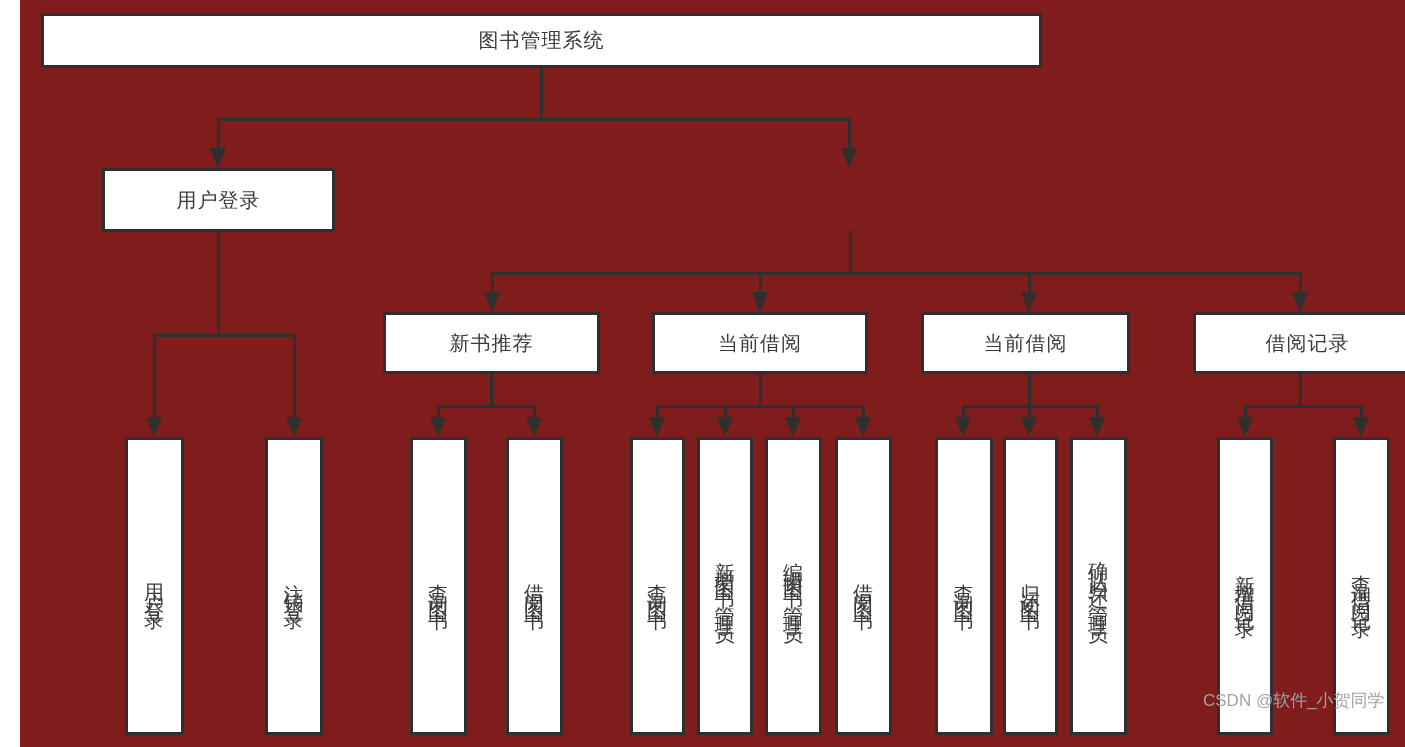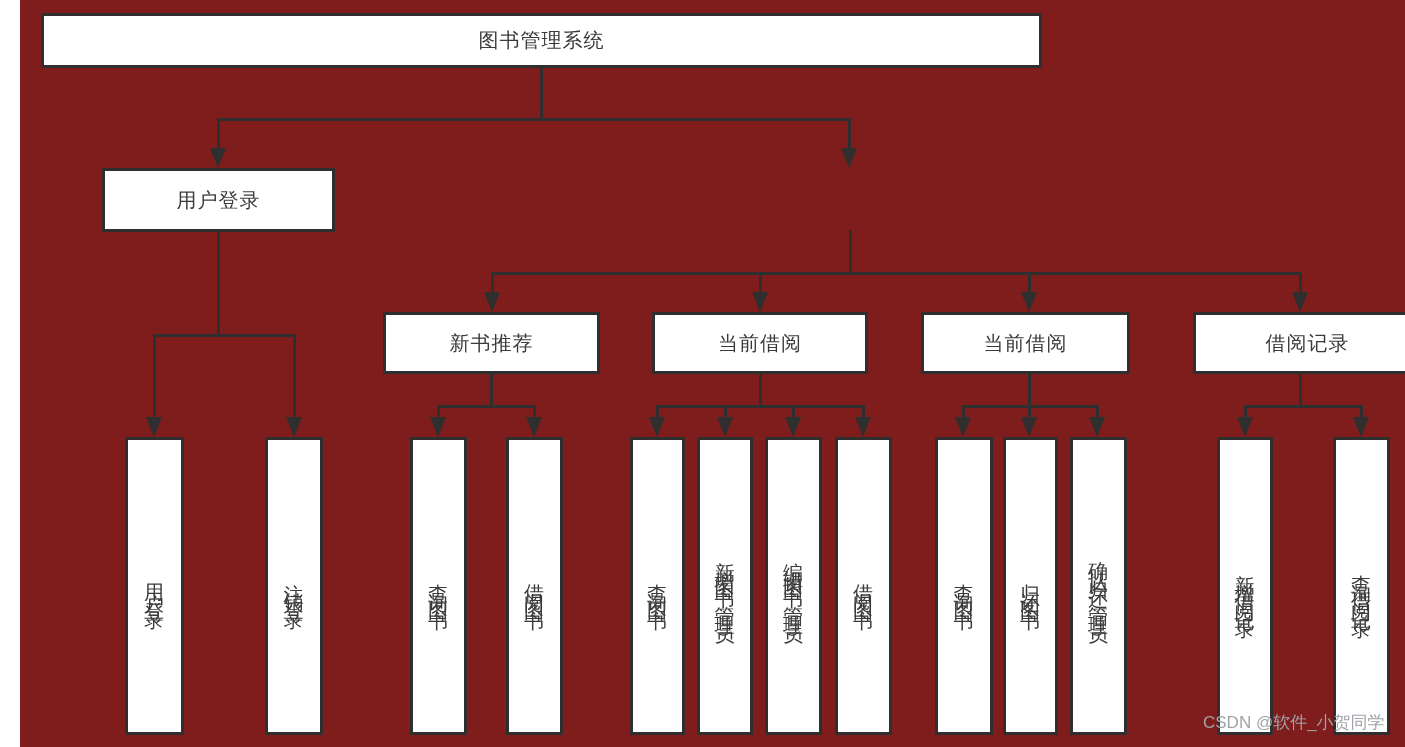--- a/index.html
+++ b/index.html
@@ -45,21 +45,21 @@
   .v{position:absolute;width:3px;background:var(--line);}
   .h{position:absolute;height:3px;background:var(--line);}
   .ar{
     position:absolute;width:0;height:0;
     border-left:8px solid transparent;
     border-right:8px solid transparent;
     border-top:20px solid var(--line);
   }
   .watermark{
     position:absolute;
-    left:1183px;top:711px;
+    left:1183px;top:689px;
     font-size:17px;
     color:var(--wm);
     white-space:nowrap;
     z-index:5;
   }
 </style>
 </head>
 <body>
 
 <div class="stage">

